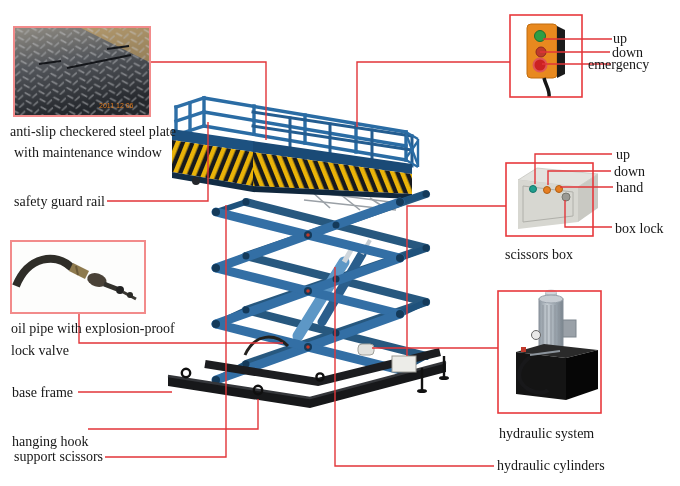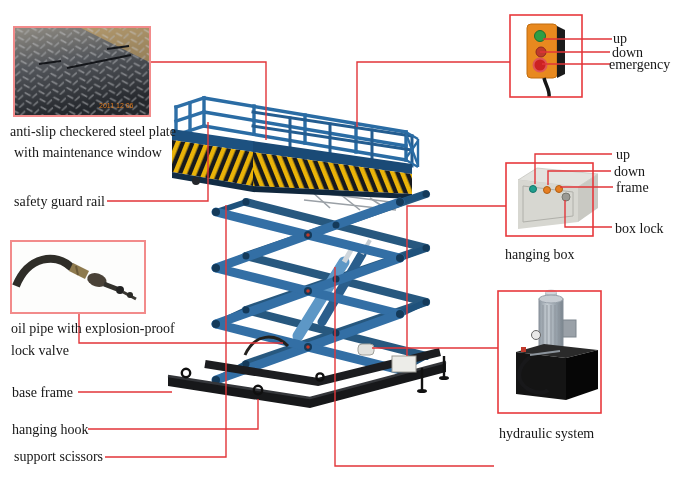--- a/index.html
+++ b/index.html
@@ -284,28 +284,29 @@
       <circle cx="118" cy="53" r="3" fill="#2a2a26"></circle>
     </svg>
   </div>
 
   <div class="lbl" style="left:14px;top:145px">with maintenance window</div>
   <div class="lbl" style="left:10px;top:124px">anti-slip checkered steel plate</div>
   <div class="lbl" style="left:11px;top:321px">oil pipe with explosion-proof</div>
   <div class="lbl" style="left:14px;top:194px">safety guard rail</div>
   <div class="lbl" style="left:11px;top:343px">lock valve</div>
   <div class="lbl" style="left:12px;top:385px">base frame</div>
-  <div class="lbl" style="left:12px;top:422px">hanging hook</div>
+  <div class="lbl" style="left:12px;top:434px">hanging hook</div>
   <div class="lbl" style="left:14px;top:449px">support scissors</div>
 
   <div class="lbl" style="left:613px;top:31px">up</div>
   <div class="lbl" style="left:612px;top:45px">down</div>
-  <div class="lbl" style="left:609px;top:57px">emergency</div>
-
-  <div class="lbl" style="left:505px;top:247px">hanging box</div>
+  <div class="lbl" style="left:588px;top:57px">emergency</div>
+
+  <div class="lbl" style="left:505px;top:247px">scissors box</div>
   <div class="lbl" style="left:616px;top:147px">up</div>
   <div class="lbl" style="left:614px;top:164px">down</div>
-  <div class="lbl" style="left:616px;top:180px">frame</div>
+  <div class="lbl" style="left:616px;top:180px">hand</div>
   <div class="lbl" style="left:615px;top:221px">box lock</div>
 
   <div class="lbl" style="left:499px;top:426px">hydraulic system</div>
+  <div class="lbl" style="left:497px;top:458px">hydraulic cylinders</div>
 
 </div>
 
 </body></html>

